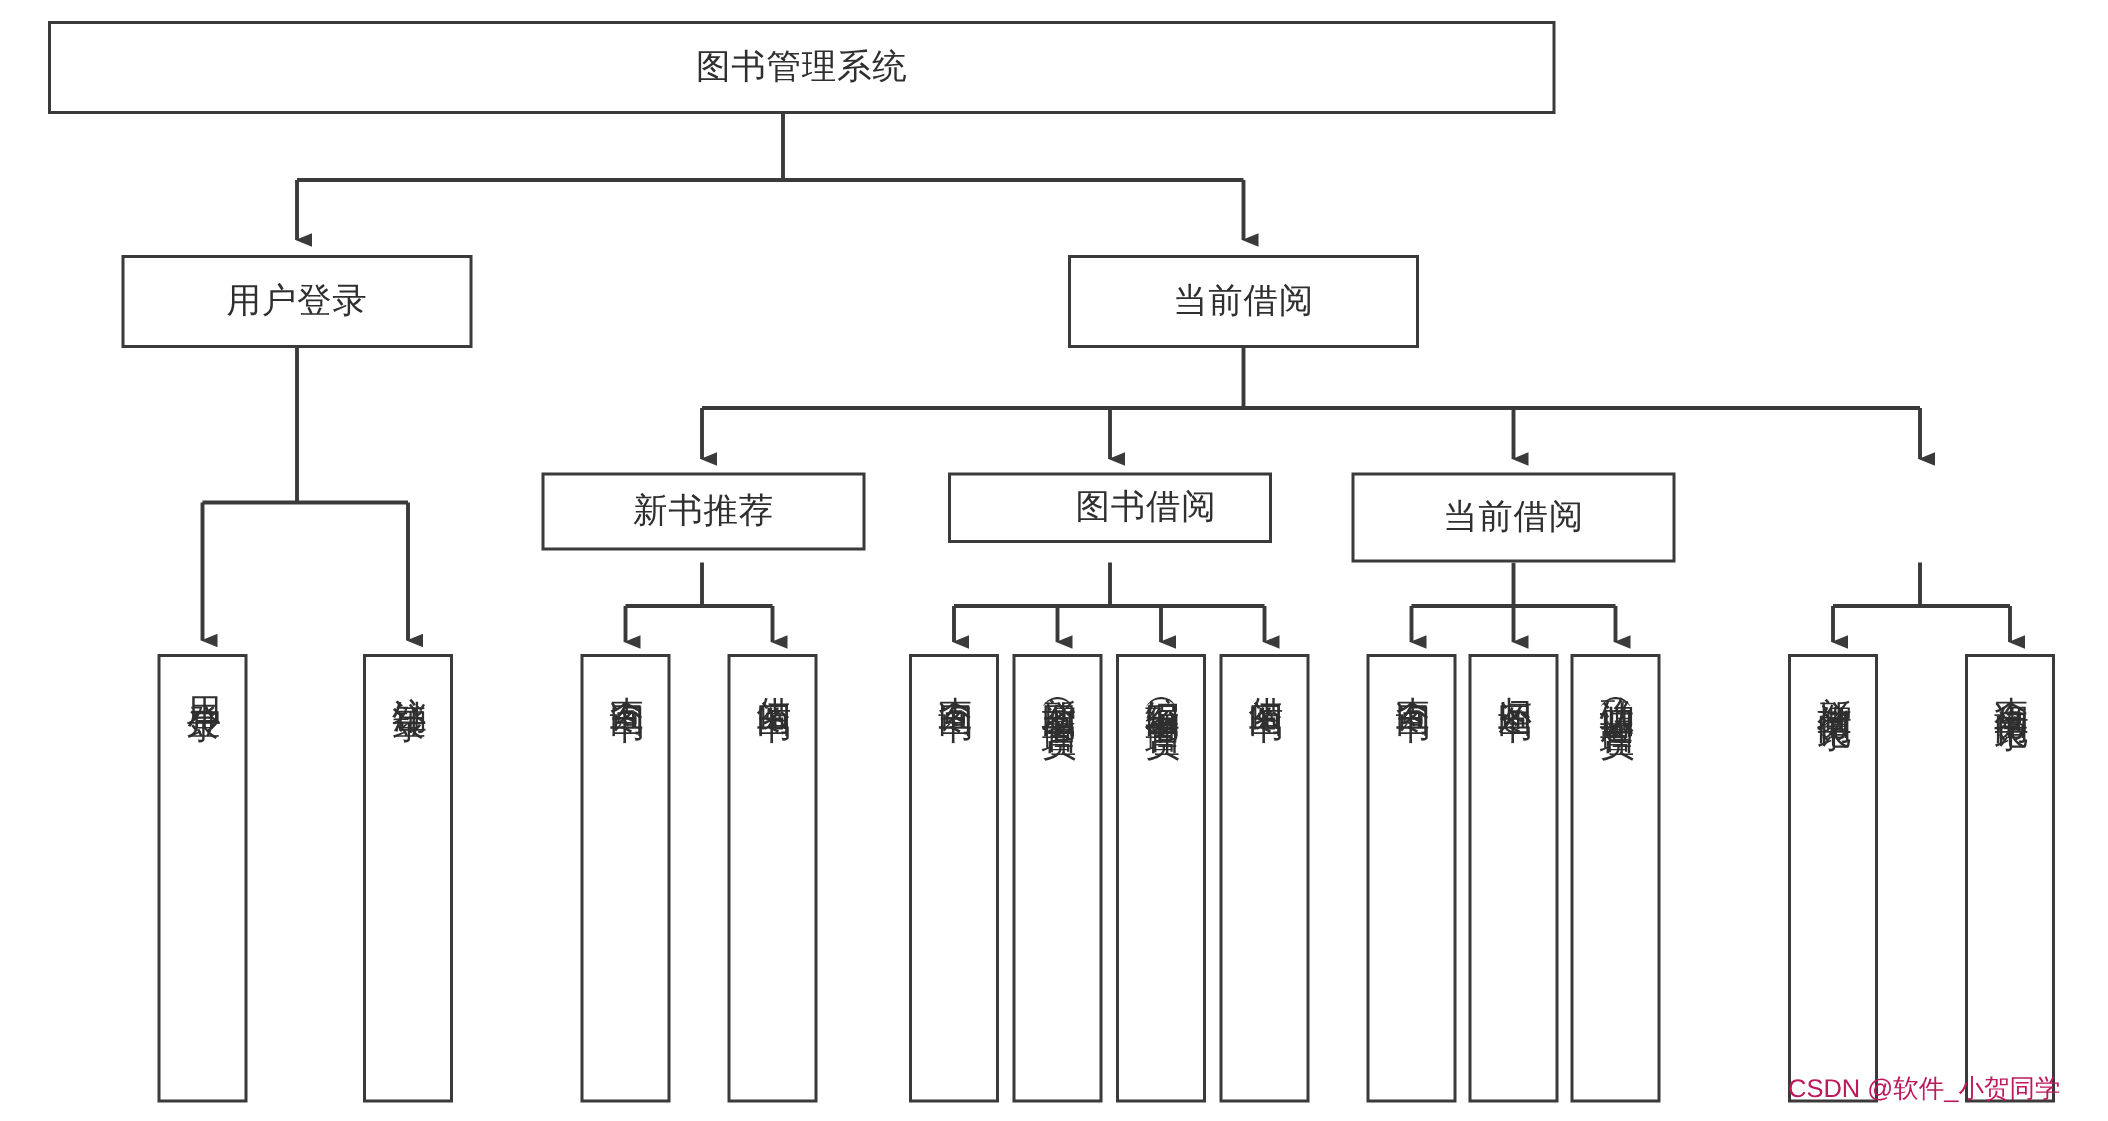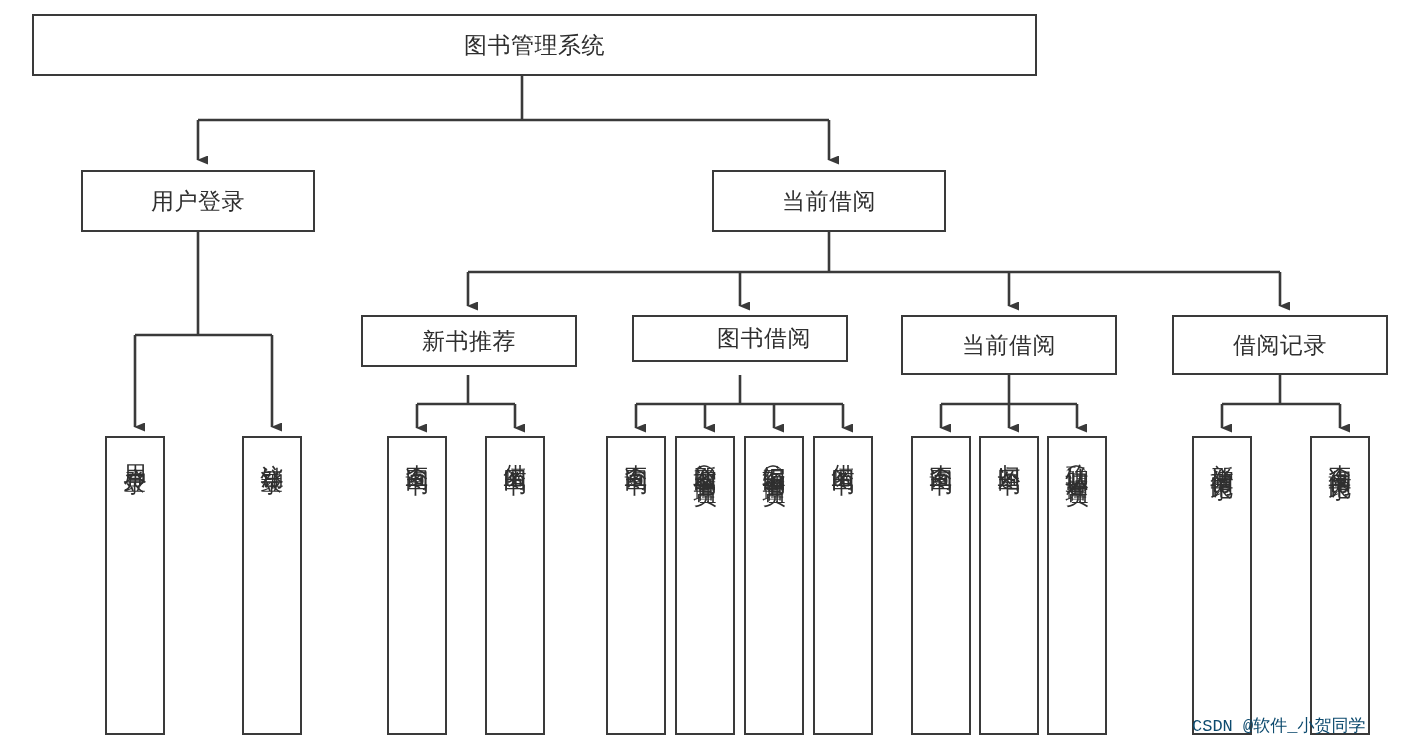--- a/index.html
+++ b/index.html
@@ -58,24 +58,24 @@
     font-size: 23px;
     letter-spacing: 3px;
     line-height: 1.0;
     display: block;
   }
   .watermark {
     position: absolute;
     left: 1192px;
     top: 714px;
     font-size: 17px;
-    color: #0c4a6e;
+    color: #be185d;
     white-space: nowrap;
     z-index: 5;
-    font-family: Liberation Mono, monospace;
+    font-family: Liberation Sans, sans-serif;
   }
 </style>
 </head>
 <body>
 
 <div id="diagram-root">
 
   <svg id="edge-layer" viewBox="0 0 1405 747" xmlns="http://www.w3.org/2000/svg">
     <defs>
       <marker id="arrowhead" markerWidth="9" markerHeight="11" refX="4.5" refY="10" orient="auto" markerUnits="userSpaceOnUse">
@@ -146,23 +146,20 @@
   </div>
 
   <div class="node node-h" style="left:632px; top:315px; width:216px; height:47px;padding-left:48px;">
     <span class="node-label">图书借阅</span>
   </div>
 
   <div class="node node-h" style="left:901px; top:315px; width:216px; height:60px;justify-content:center;">
     <span class="node-label">当前借阅</span>
   </div>
 
-  <div class="node node-h" style="left:1172px; top:315px; width:216px; height:60px;">
-    <span class="node-label">借阅记录</span>
-  </div>
 
   <div class="node node-v" style="left:105px; top:436px; width:60px; height:299px;">
     <span class="node-label">用户登录</span>
   </div>
 
   <div class="node node-v" style="left:242px; top:436px; width:60px; height:299px;">
     <span class="node-label">注销登录</span>
   </div>
 
   <div class="node node-v" style="left:387px; top:436px; width:60px; height:299px;">

